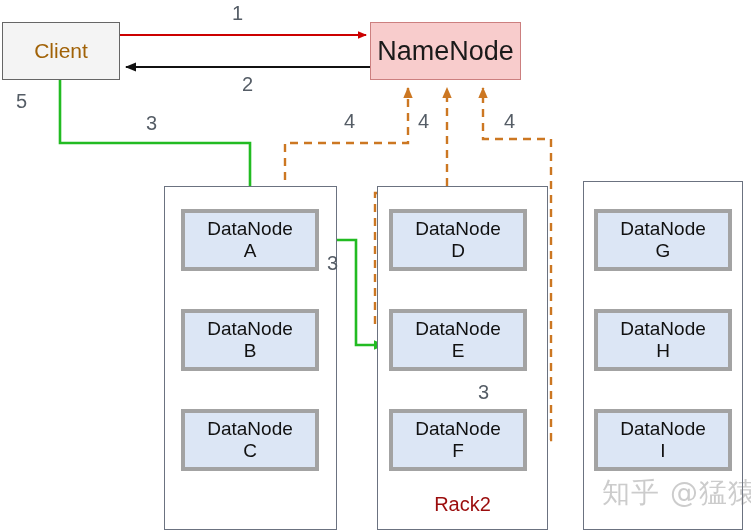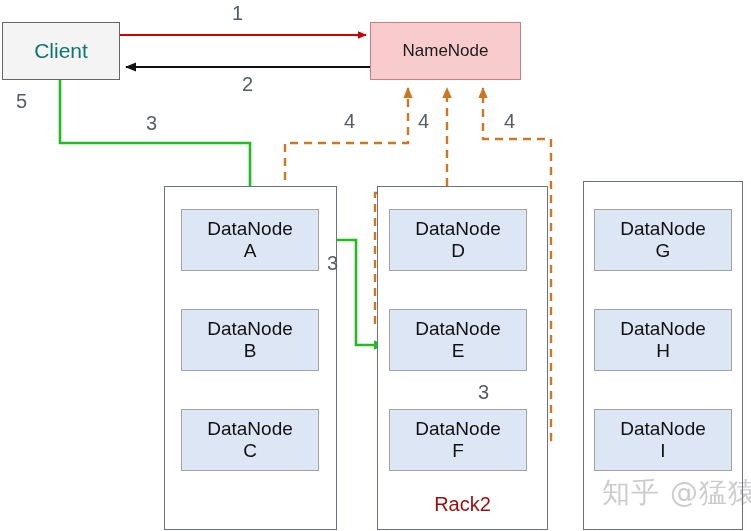--- a/index.html
+++ b/index.html
@@ -11,36 +11,36 @@
   }
   #stage{position:relative;width:751px;height:531px;}
   svg.layer{position:absolute;left:0;top:0;width:751px;height:531px;}
 
   .box{position:absolute;box-sizing:border-box;display:flex;align-items:center;
        justify-content:center;text-align:center;line-height:1.12;}
 
   .client-box{
     left:2px;top:22px;width:118px;height:58px;
     background:#f4f4f4;border:1.5px solid #666666;
-    font-size:21px;color:#0f766e;
+    font-size:21px;color:#a16207;
   }
   .namenode-box{
     left:370px;top:22px;width:151px;height:58px;
     background:#f8cccc;border:1.5px solid #cc7f7f;
-    font-size:17px;color:#1a1a1a;
+    font-size:27px;color:#1a1a1a;
   }
 
   .rack{position:absolute;box-sizing:border-box;background:#ffffff;
         border:1.2px solid #6b7280;}
   .rack1{left:164px;top:186px;width:173px;height:344px;}
   .rack2{left:377px;top:186px;width:171px;height:344px;}
   .rack3{left:583px;top:181px;width:160px;height:349px;}
 
   .dn{position:absolute;box-sizing:border-box;
-      background:#dce6f5;border:1px solid #a3a3a3;
+      background:#dce6f5;border:4px solid #a3a3a3;
       display:flex;align-items:center;justify-content:center;text-align:center;
       font-size:19px;color:#111111;line-height:1.14;}
 
   .rack-label{position:absolute;color:#9b0d0d;font-size:20px;text-align:center;width:100%;}
 
   .lbl{position:absolute;color:#555d66;font-size:20px;
        font-family:"Liberation Sans", sans-serif;}
 
   .watermark{position:absolute;left:602px;top:474px;font-size:28px;
     color:rgba(120,120,120,0.38);letter-spacing:1px;

